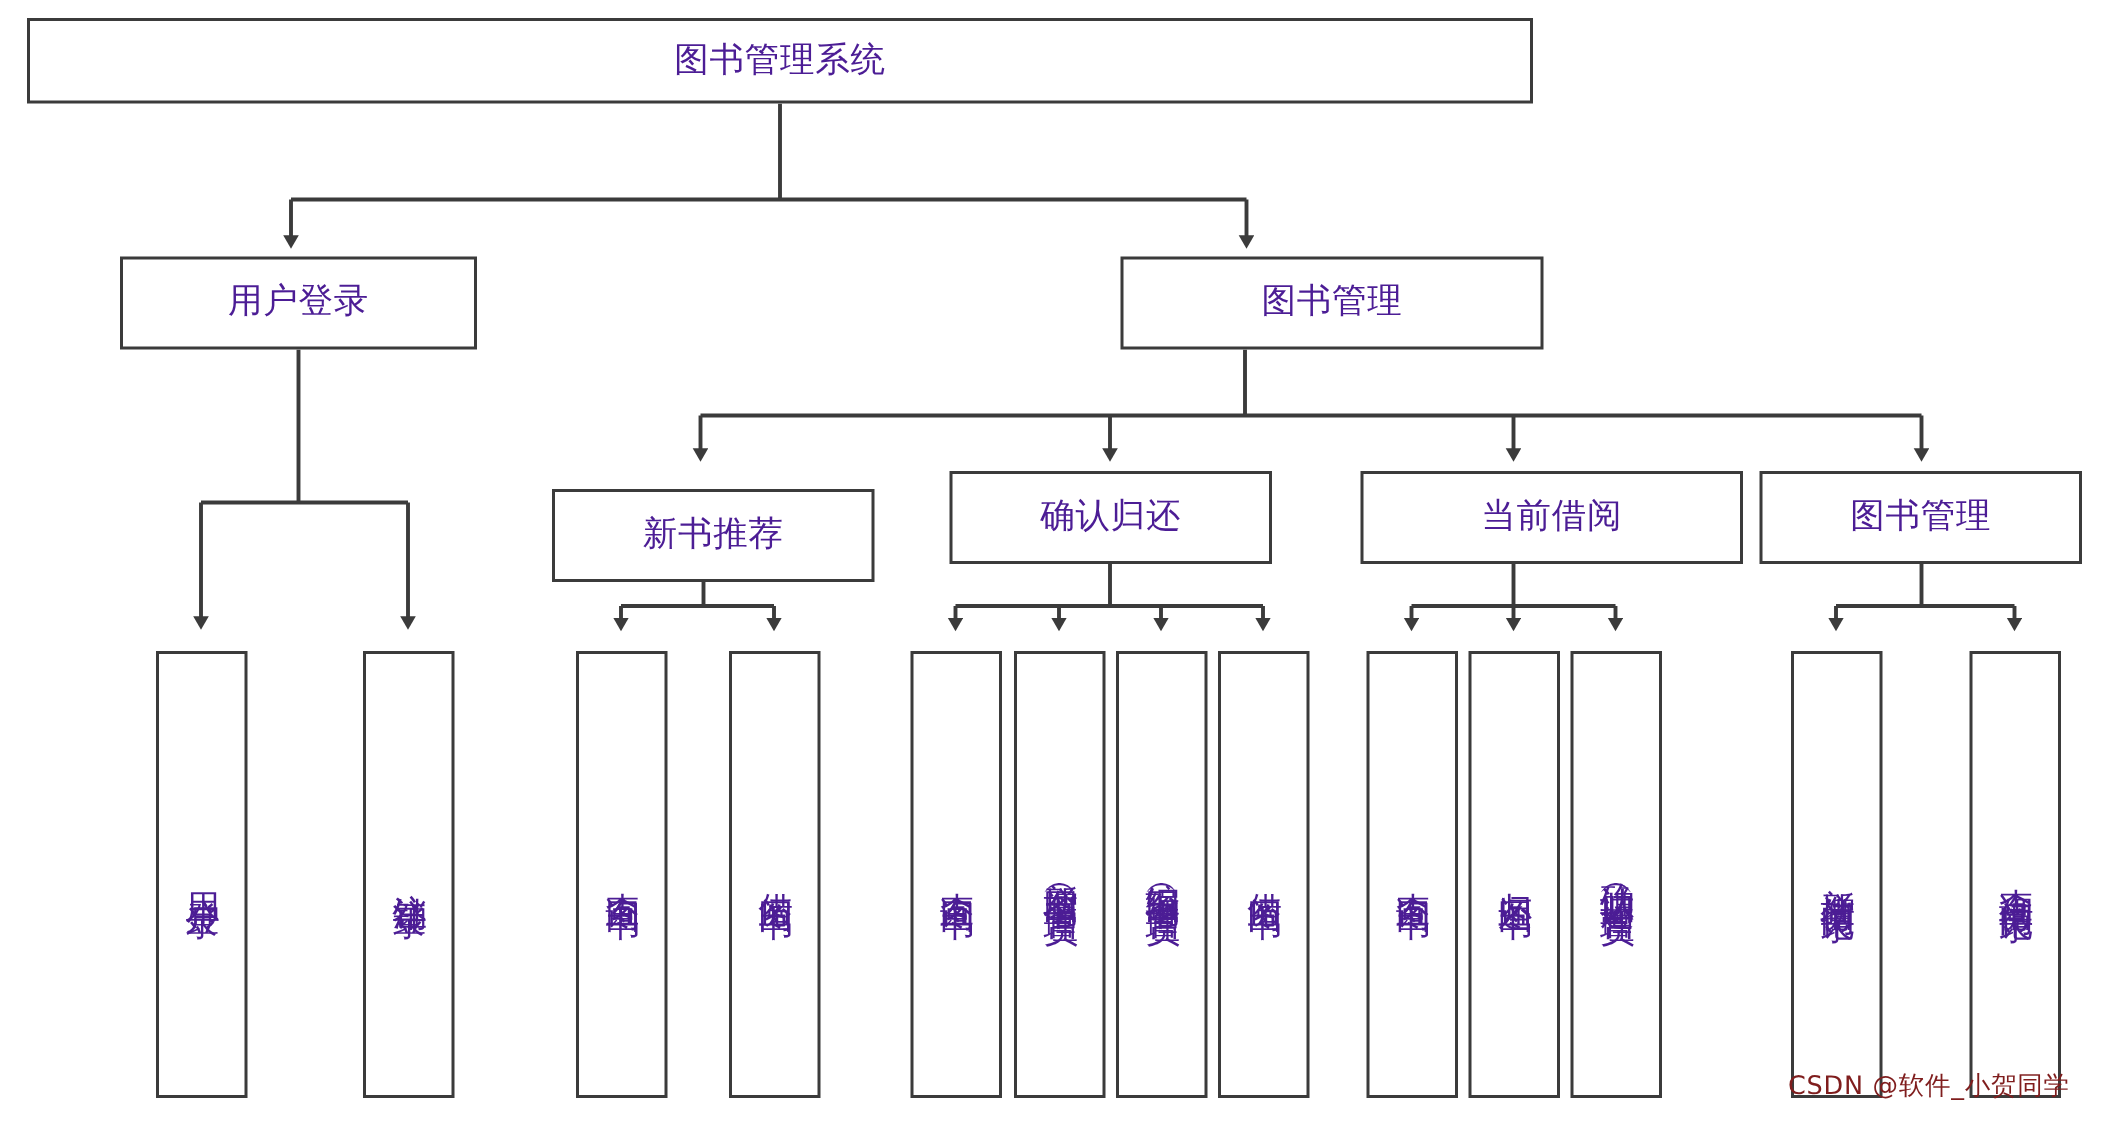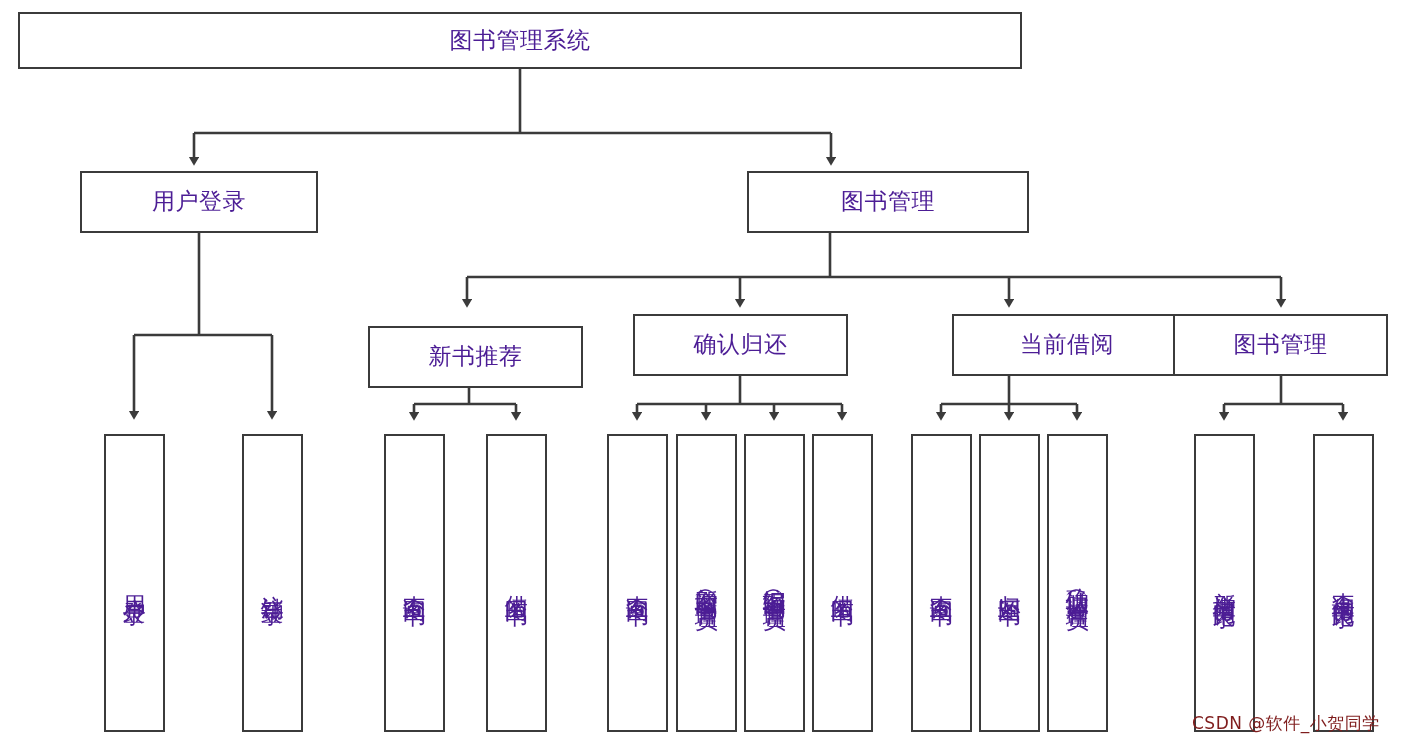--- a/index.html
+++ b/index.html
@@ -122,21 +122,21 @@
   <div class="node h-node" style="left:747px;top:171px;width:282px;height:62px;align-items:center;">
     <span class="lbl">图书管理</span>
   </div>
 
   <div class="node h-node" style="left:368px;top:314px;width:215px;height:62px;margin-top:12px;">
     <span class="lbl">新书推荐</span>
   </div>
   <div class="node h-node" style="left:633px;top:314px;width:215px;height:62px;">
     <span class="lbl">确认归还</span>
   </div>
-  <div class="node h-node" style="left:952px;top:314px;width:230px;height:62px;align-items:center;">
+  <div class="node h-node" style="left:907px;top:314px;width:255px;height:62px;align-items:center;">
     <span class="lbl">当前借阅</span>
   </div>
   <div class="node h-node" style="left:1173px;top:314px;width:215px;height:62px;">
     <span class="lbl">图书管理</span>
   </div>
 
   <div class="node v-node" style="left:104px;top:434px;width:61px;height:298px;">
     <span class="lbl">用户登录</span>
   </div>
   <div class="node v-node" style="left:242px;top:434px;width:61px;height:298px;">

